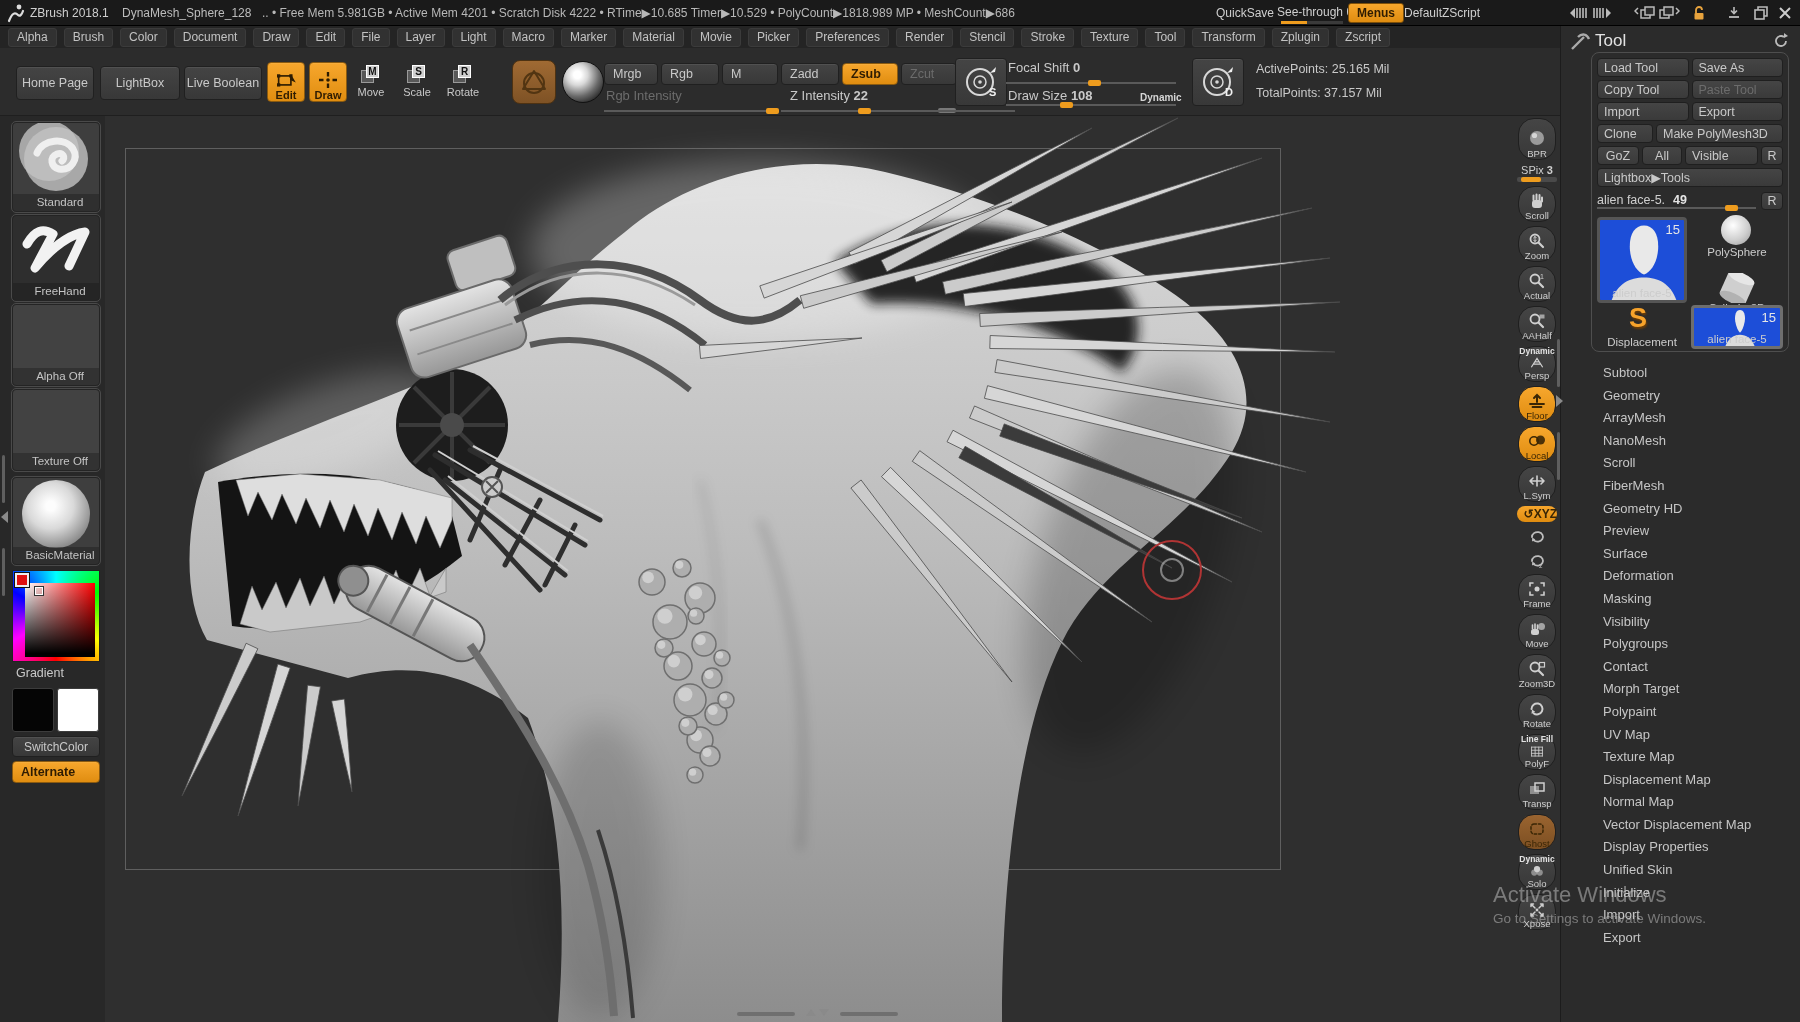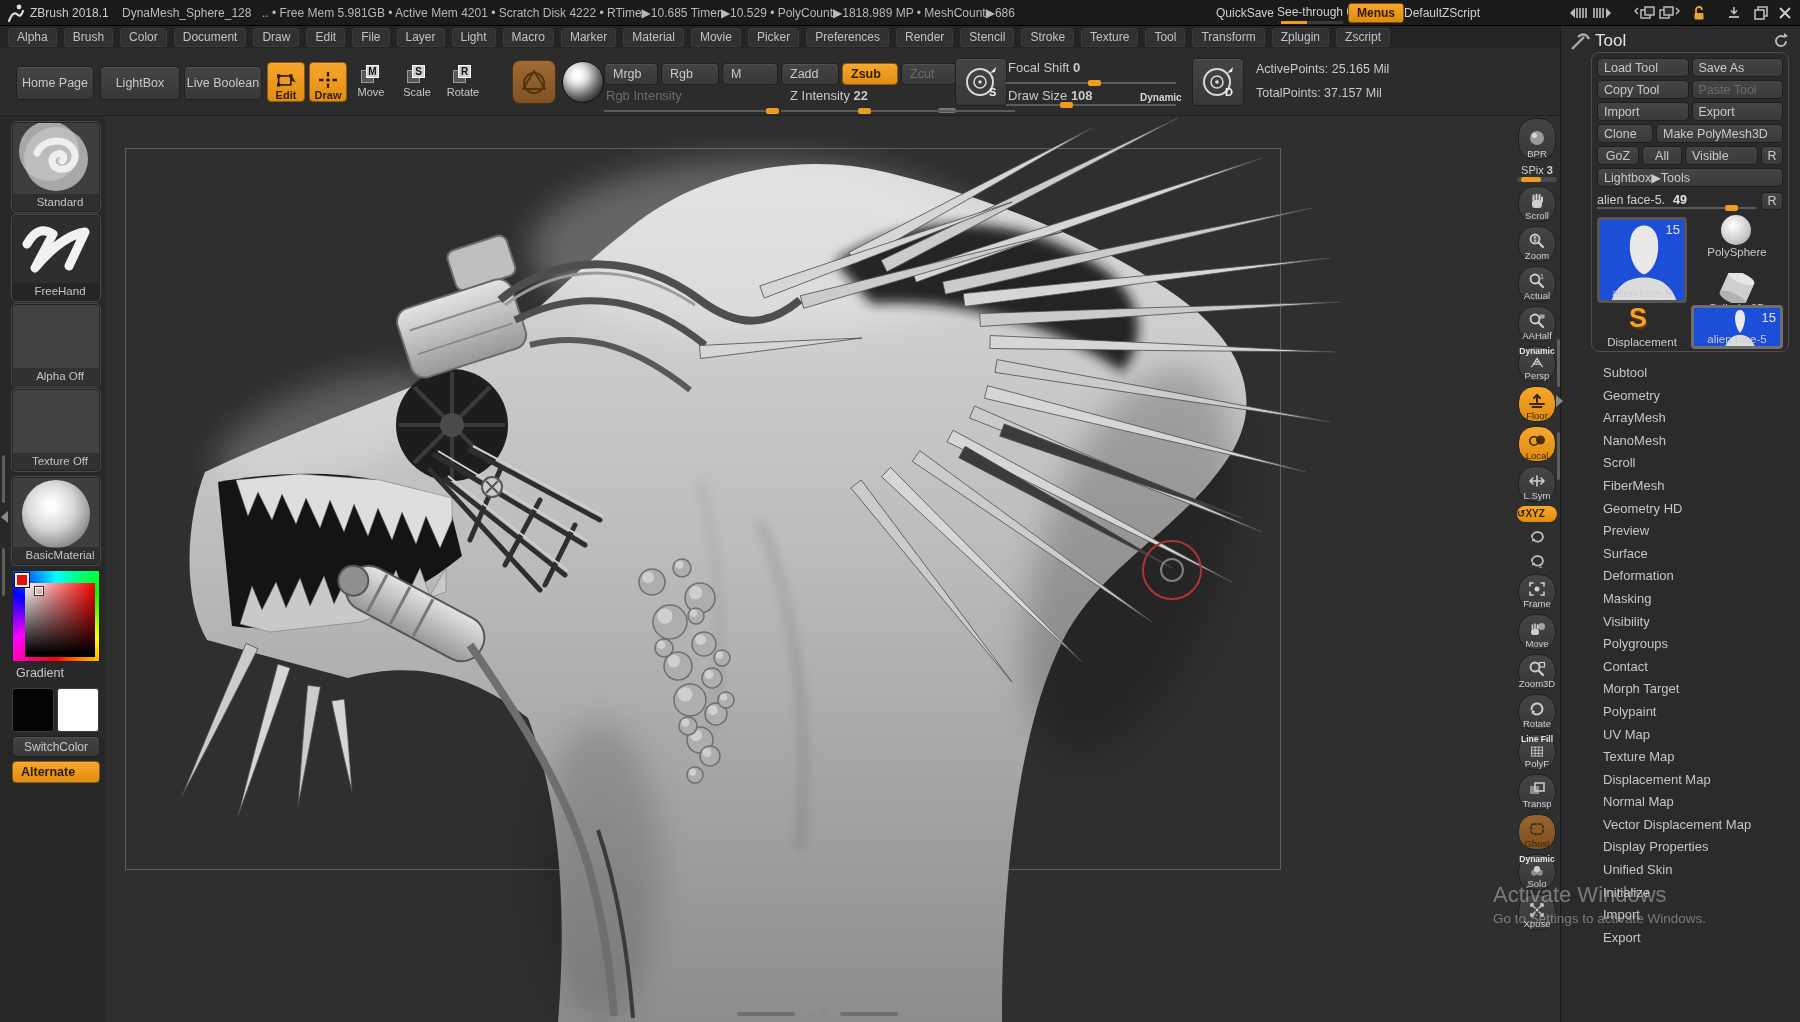--- a/index.html
+++ b/index.html
@@ -35,21 +35,21 @@
   .tile-label{position:absolute;left:0;right:0;bottom:0;height:17px;background:rgba(20,20,20,.35);font-size:11.5px;color:#c4c4c4;text-align:center;line-height:17px;padding-left:8px;}
   .ball{border-radius:50%;}
   
   #rshelf{left:1514px;top:118px;width:46px;height:904px;display:flex;flex-direction:column;align-items:center;gap:4px;z-index:15;}
   .rs-btn{position:relative;width:38px;height:36px;background:linear-gradient(#454545,#383838);border:1px solid #1f1f1f;border-radius:16px;display:flex;flex-direction:column;align-items:center;justify-content:flex-end;color:#cfcfcf;flex:none;}
   .rs-btn.orange{background:linear-gradient(#f7a72d,#df8c10);color:#3a2605;}
   .rs-btn.ghostbg{background:linear-gradient(#9a6430,#7c4f22);color:#3a2605;}
   .rs-btn .rs-label{font-size:9.5px;line-height:11px;}
   .rs-btn .rs-top{font-size:8.5px;font-weight:bold;line-height:9px;color:#e2e2e2;}
   .rs-slider{width:40px;text-align:center;font-size:11px;color:#cfcfcf;flex:none;}
-  .rs-pill{width:40px;height:16px;border-radius:8px;background:linear-gradient(#f7a72d,#df8c10);color:#3a2605;font-size:10px;font-weight:bold;text-align:left;line-height:16px;flex:none;}
+  .rs-pill{width:40px;height:16px;border-radius:8px;background:linear-gradient(#f7a72d,#df8c10);color:#3a2605;font-size:12px;font-weight:bold;text-align:right;line-height:16px;flex:none;}
   .rs-glyph{width:38px;height:20px;display:flex;align-items:center;justify-content:center;color:#bdbdbd;flex:none;}
   
   #panel{left:1560px;top:26px;width:240px;height:996px;background:#2b2b2b;border-left:1px solid #1c1c1c;z-index:20;}
   #panel .group{position:absolute;left:30px;top:26px;width:198px;height:300px;border:1px solid #4e4e4e;border-radius:8px;padding:5px;display:flex;flex-direction:column;gap:3px;}
   .prow{display:flex;gap:3px;}
   .pbtn{flex:1;height:19px;display:flex;align-items:center;padding:0 6px;background:linear-gradient(#454545,#3a3a3a);border:1px solid #1f1f1f;border-radius:4px;font-size:12.5px;color:#c9c9c9;white-space:nowrap;overflow:hidden;}
   .pbtn.dis{color:#6c6c6c;}
   .pbtn.c{justify-content:center;padding:0 2px;}
   .ttile{position:relative;background:#1d4ed8;border:3px solid #8b5cf6;border-radius:4px;overflow:hidden;}
   .ttile .tl{position:absolute;left:0;right:0;bottom:1px;text-align:center;font-size:11.5px;color:#cccccc;}

